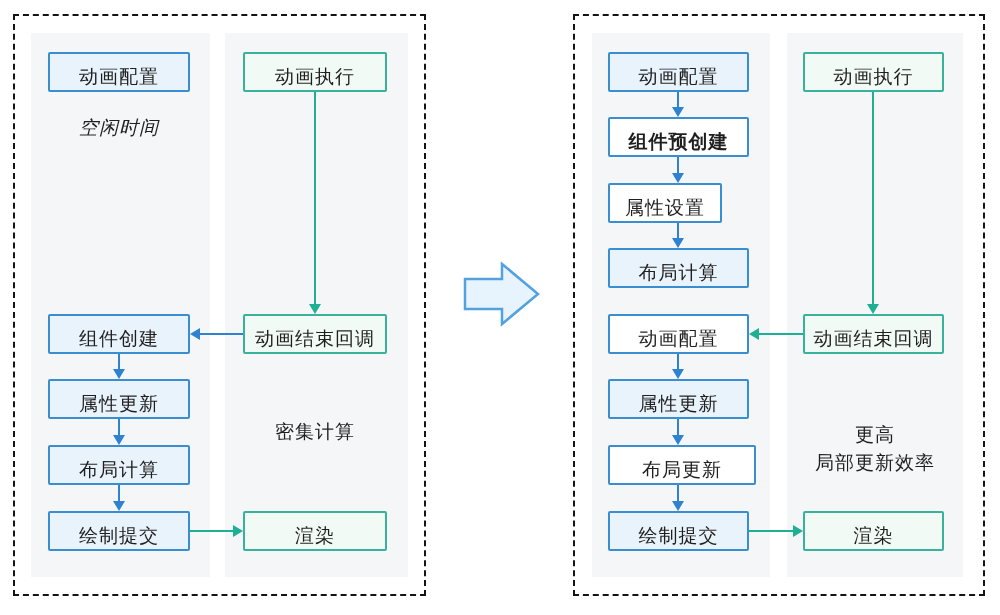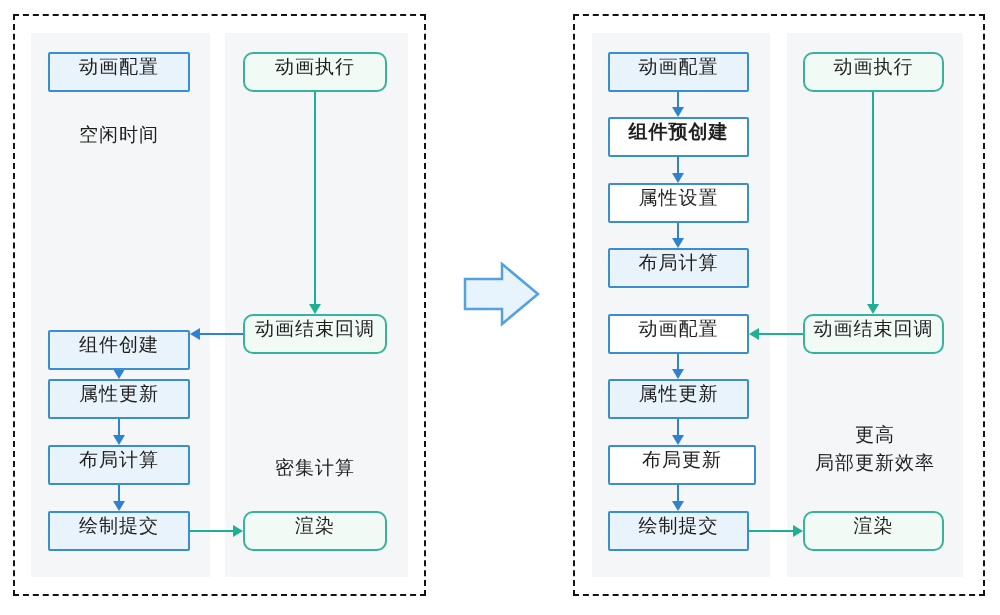--- a/index.html
+++ b/index.html
@@ -34,27 +34,27 @@
   .lane{
     position:absolute;
     background:var(--c-lane-bg);
   }
   .node{
     position:absolute;
     box-sizing:border-box;
     height:40px;
     border:2px solid var(--c-blue-border);
     border-radius:2px;
-    display:flex;align-items:flex-start;justify-content:center;
+    display:flex;align-items:flex-end;justify-content:center;
     font-size:19px;
     letter-spacing:1px;
     background:var(--c-blue-fill);
   }
   .node.white{background:var(--c-white-fill);}
-  .node.green{border-color:var(--c-green-border);background:var(--c-green-fill);border-radius:10px;}
+  .node.green{border-color:var(--c-green-border);background:var(--c-green-fill);}
   .lane-label{
     position:absolute;
     font-size:19px;
     letter-spacing:1px;
     text-align:center;
     line-height:28px;
   }
   svg.arrows{position:absolute;left:0;top:0;pointer-events:none;}
   .st-blue{stroke:var(--c-arrow-blue);stroke-width:2;fill:none;}
   .st-green{stroke:var(--c-arrow-green);stroke-width:2;fill:none;}
@@ -86,41 +86,41 @@
       <line class="st-blue" x1="228" y1="318" x2="185" y2="318"></line>
       <polygon class="hd-blue" points="185,312 185,324 175,318"></polygon>
 
       <line class="st-green" x1="175" y1="515" x2="218" y2="515"></line>
       <polygon class="hd-green" points="218,509 218,521 228,515"></polygon>
     </svg>
 
     <div class="node" style="left:33px;top:36px;width:142px;">
         <span>动画配置</span>
       </div>
-    <div class="lane-label" style="left:33px;top:104px;width:142px;">空闲时间</div>
-    <div class="node" style="left:33px;top:298px;width:142px;margin-top:16px;">
+    <div class="lane-label" style="left:33px;top:97px;width:142px;font-style:italic;">空闲时间</div>
+    <div class="node" style="left:33px;top:298px;width:142px;">
         <span>组件创建</span>
       </div>
     <div class="node" style="left:33px;top:363px;width:142px;">
         <span>属性更新</span>
       </div>
     <div class="node" style="left:33px;top:429px;width:142px;">
         <span>布局计算</span>
       </div>
     <div class="node" style="left:33px;top:495px;width:142px;">
         <span>绘制提交</span>
       </div>
 
     <div class="node green" style="left:228px;top:36px;width:144px;">
         <span>动画执行</span>
       </div>
     <div class="node green" style="left:228px;top:298px;width:144px;">
         <span>动画结束回调</span>
       </div>
-    <div class="lane-label" style="left:228px;top:401px;width:144px;margin-top:36px;">密集计算</div>
+    <div class="lane-label" style="left:228px;top:401px;width:144px;">密集计算</div>
     <div class="node green" style="left:228px;top:495px;width:144px;">
         <span>渲染</span>
       </div>
   </div>
 
   <svg class="bigarrow" width="95" height="80" viewBox="0 0 95 80">
     <polygon points="10,24 47,24 47,9 83,39 47,69 47,54 10,54" style="fill:var(--c-bigarrow-fill);stroke:var(--c-bigarrow-border);stroke-width:2.5;stroke-linejoin:miter;"></polygon>
   </svg>
 
   <div class="panel panel-right">
@@ -151,21 +151,21 @@
       <line class="st-green" x1="174" y1="515" x2="218" y2="515"></line>
       <polygon class="hd-green" points="218,509 218,521 228,515"></polygon>
     </svg>
 
     <div class="node" style="left:33px;top:36px;width:141px;">
         <span>动画配置</span>
       </div>
     <div class="node white" style="left:33px;top:101px;width:141px;font-weight:bold;">
         <span>组件预创建</span>
       </div>
-    <div class="node white" style="left:33px;top:167px;width:141px;">
+    <div class="node white" style="left:33px;top:167px;width:114px;">
         <span>属性设置</span>
       </div>
     <div class="node" style="left:33px;top:232px;width:141px;">
         <span>布局计算</span>
       </div>
     <div class="node white" style="left:33px;top:298px;width:141px;">
         <span>动画配置</span>
       </div>
     <div class="node" style="left:33px;top:363px;width:141px;">
         <span>属性更新</span>

